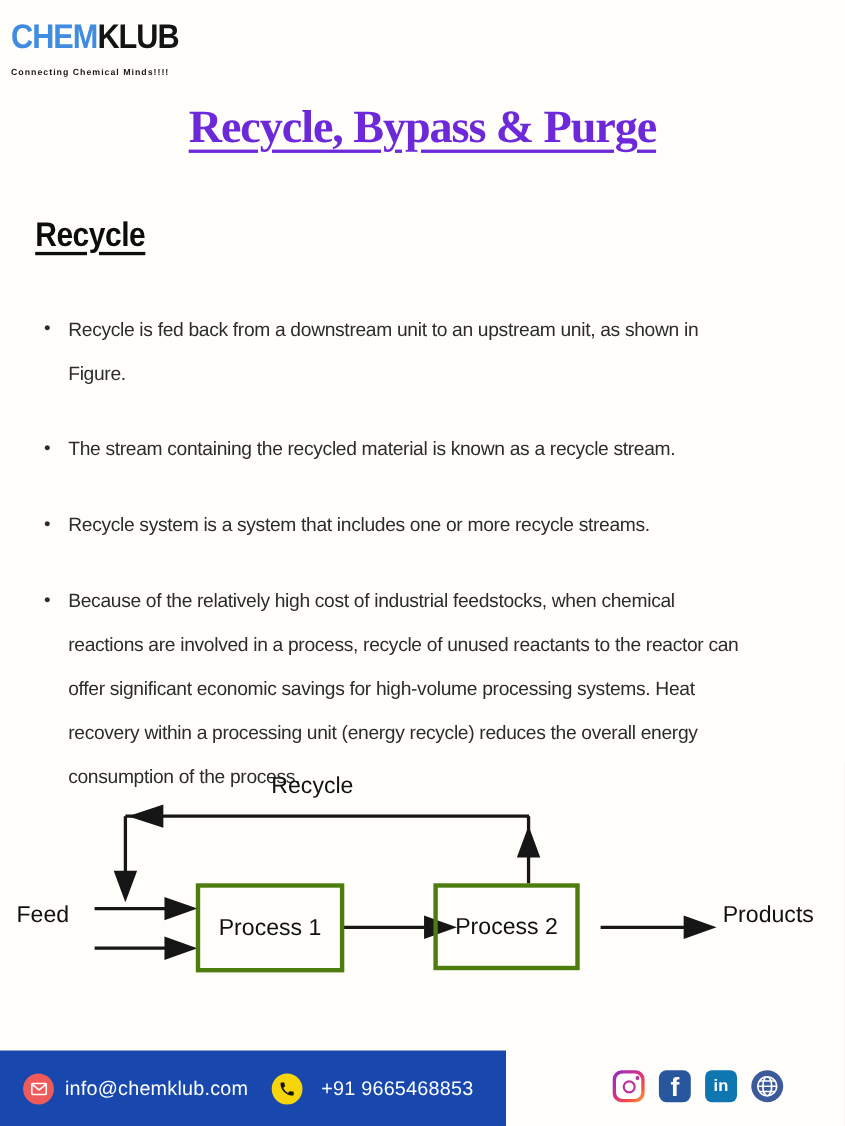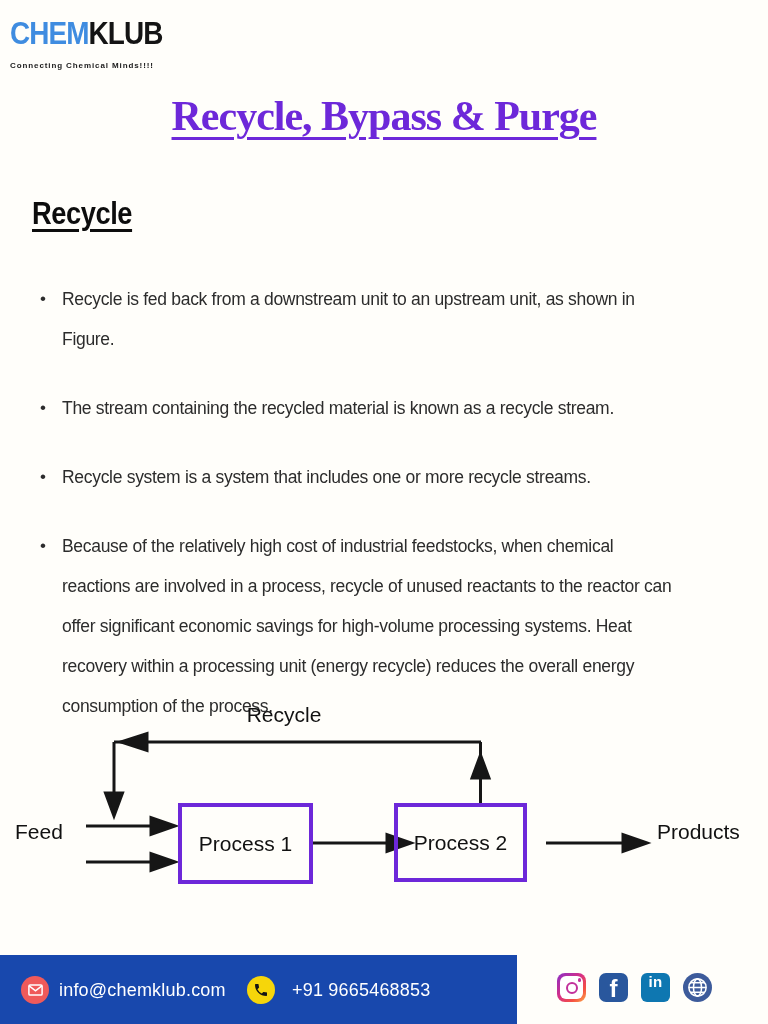--- a/index.html
+++ b/index.html
@@ -49,29 +49,29 @@
   .diagram{position:absolute;left:0;top:690px;width:768px;height:210px;}
   .diagram svg{position:absolute;left:0;top:0;}
   .dg-label{
     position:absolute;font-size:21px;color:#111;white-space:nowrap;
     font-family:"Liberation Sans",sans-serif;
   }
   .dg-recycle{left:239px;top:13px;width:90px;text-align:center;}
   .dg-feed{left:15px;top:130px;text-align:center;}
   .dg-products{left:657px;top:130px;}
   .dg-box{
-    position:absolute;border:4px solid #6d28d9;background:transparent;
+    position:absolute;border:4px solid #4d7c0f;background:transparent;
     display:flex;align-items:center;justify-content:center;
     font-size:21px;color:#111;
   }
   .dg-box1{left:178px;top:113px;width:127px;height:73px;}
   .dg-box2{left:394px;top:113px;width:125px;height:71px;justify-content:center;}
   
   .footer-bar{
-    position:absolute;left:0;top:955px;width:517px;height:69px;background:#1848ad;
+    position:absolute;left:0;top:955px;width:460px;height:69px;background:#1848ad;
   }
   .badge{
     position:absolute;top:50%;transform:translateY(-50%);
     width:28px;height:28px;border-radius:50%;
     display:flex;align-items:center;justify-content:center;
   }
   .badge-mail{left:21px;background:#ef5a5a;}
   .badge-phone{left:247px;background:#f6d60a;}
   .footer-text{
     position:absolute;top:50%;transform:translateY(-50%);
@@ -83,21 +83,21 @@
   .social{position:absolute;top:973px;width:29px;height:29px;}
   .soc-ig{left:557px;border-radius:8px;
     background:linear-gradient(135deg,#8a2ec7 0%,#d62f86 45%,#f55142 75%,#fcae4c 100%);}
   .soc-ig .ig-inner{position:absolute;inset:3px;background:#fff;border-radius:6px;}
   .soc-ig .ig-lens{position:absolute;inset:8.5px;border:2.5px solid #c2309b;border-radius:50%;}
   .soc-ig .ig-dot{position:absolute;top:5px;right:5px;width:3.5px;height:3.5px;background:#c2309b;border-radius:50%;}
   .soc-fb{left:599px;background:#29579d;border-radius:7px;
     display:flex;align-items:flex-end;justify-content:center;overflow:hidden;}
   .soc-fb span{color:#fff;font-weight:bold;font-size:24px;line-height:26px;font-family:"Liberation Sans",sans-serif;}
   .soc-li{left:641px;background:#0e77b1;border-radius:6px;
-    display:flex;align-items:flex-start;justify-content:center;}
+    display:flex;align-items:center;justify-content:center;}
   .soc-li span{color:#fff;font-weight:bold;font-size:15px;letter-spacing:0.3px;}
   .soc-web{left:683px;background:#3d5b9b;border-radius:50%;
     display:flex;align-items:center;justify-content:center;}
 </style>
 </head>
 <body>
 
 <div class="page">
 
   <div class="logo">

